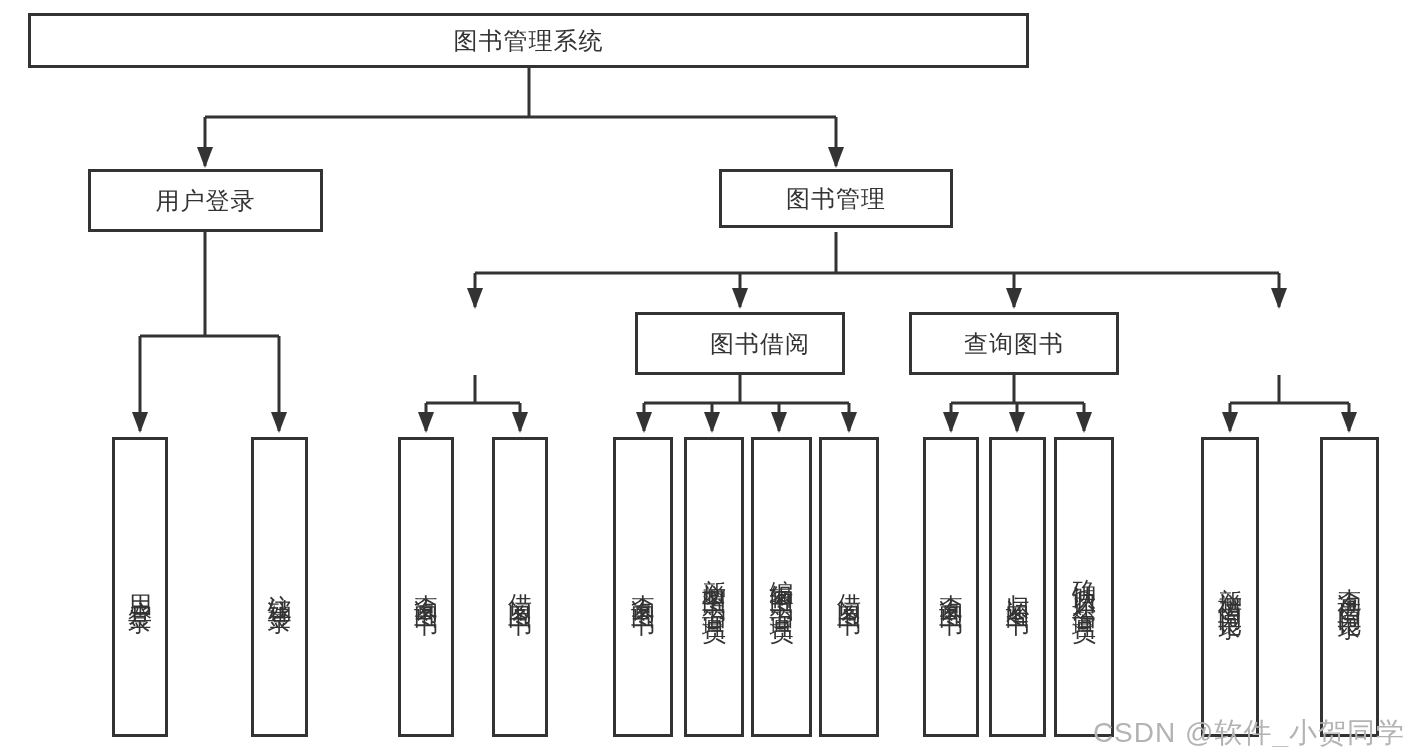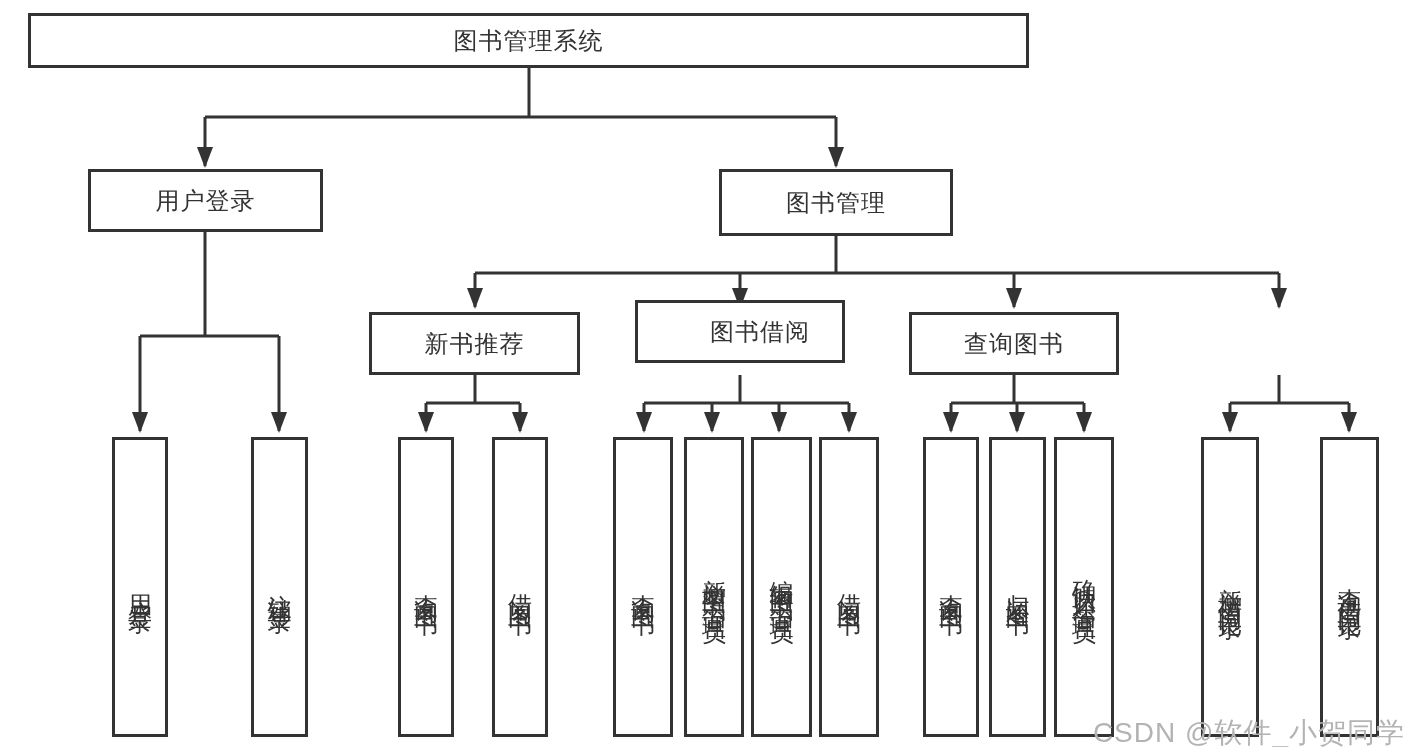--- a/index.html
+++ b/index.html
@@ -58,23 +58,23 @@
     right: 6px;
     font-size: 28px;
     color: var(--watermark);
     letter-spacing: 1px;
     z-index: 3;
   }
 
   
   .n-root   { left: 22px;   top: 13px;  width: 1001px; height: 55px; }
   .n-login  { left: 82px;   top: 169px; width: 235px;  height: 63px; }
-  .n-mgmt   { left: 713px;  top: 169px; width: 234px;  height: 67px; }
+  .n-mgmt   { left: 713px;  top: 169px; width: 234px;  height: 59px; }
   .n-newbk  { left: 363px;  top: 312px; width: 211px;  height: 63px; }
-  .n-borrow { left: 629px;  top: 300px; width: 210px;  height: 63px; padding-left: 40px; }
+  .n-borrow { left: 629px;  top: 312px; width: 210px;  height: 63px; padding-left: 40px; }
   .n-curr   { left: 903px;  top: 312px; width: 210px;  height: 63px; }
   .n-rec    { left: 1168px; top: 312px; width: 211px;  height: 63px; }
 
   .lf-1  { left: 106px;  width: 56px; }
   .lf-2  { left: 245px;  width: 57px; }
   .lf-3  { left: 392px;  width: 56px; }
   .lf-4  { left: 486px;  width: 56px; }
   .lf-5  { left: 607px;  width: 60px; }
   .lf-6  { left: 678px;  width: 60px; }
   .lf-7  { left: 745px;  width: 61px; }
@@ -129,21 +129,20 @@
     <line class="arrow-line" x1="1078" y1="403" x2="1078" y2="431" marker-end="url(#arw)"></line>
     <line class="arrow-line" x1="1224" y1="403" x2="1224" y2="431" marker-end="url(#arw)"></line>
     <line class="arrow-line" x1="1343" y1="403" x2="1343" y2="431" marker-end="url(#arw)"></line>
   </svg>
 
   <div class="node n-root">图书管理系统</div>
 
   <div class="node n-login">用户登录</div>
   <div class="node n-mgmt">图书管理</div>
 
-  <div class="node n-newbk">新书推荐</div>
   <div class="node n-borrow">图书借阅</div>
   <div class="node n-curr">查询图书</div>
 
   <div class="node leaf lf-1">用户登录</div>
   <div class="node leaf lf-2">注销登录</div>
   <div class="node leaf lf-3">查询图书</div>
   <div class="node leaf lf-4">借阅图书</div>
   <div class="node leaf lf-5">查询图书</div>
   <div class="node leaf lf-6">新增图书（管理员）</div>
   <div class="node leaf lf-7">编辑图书（管理员）</div>

